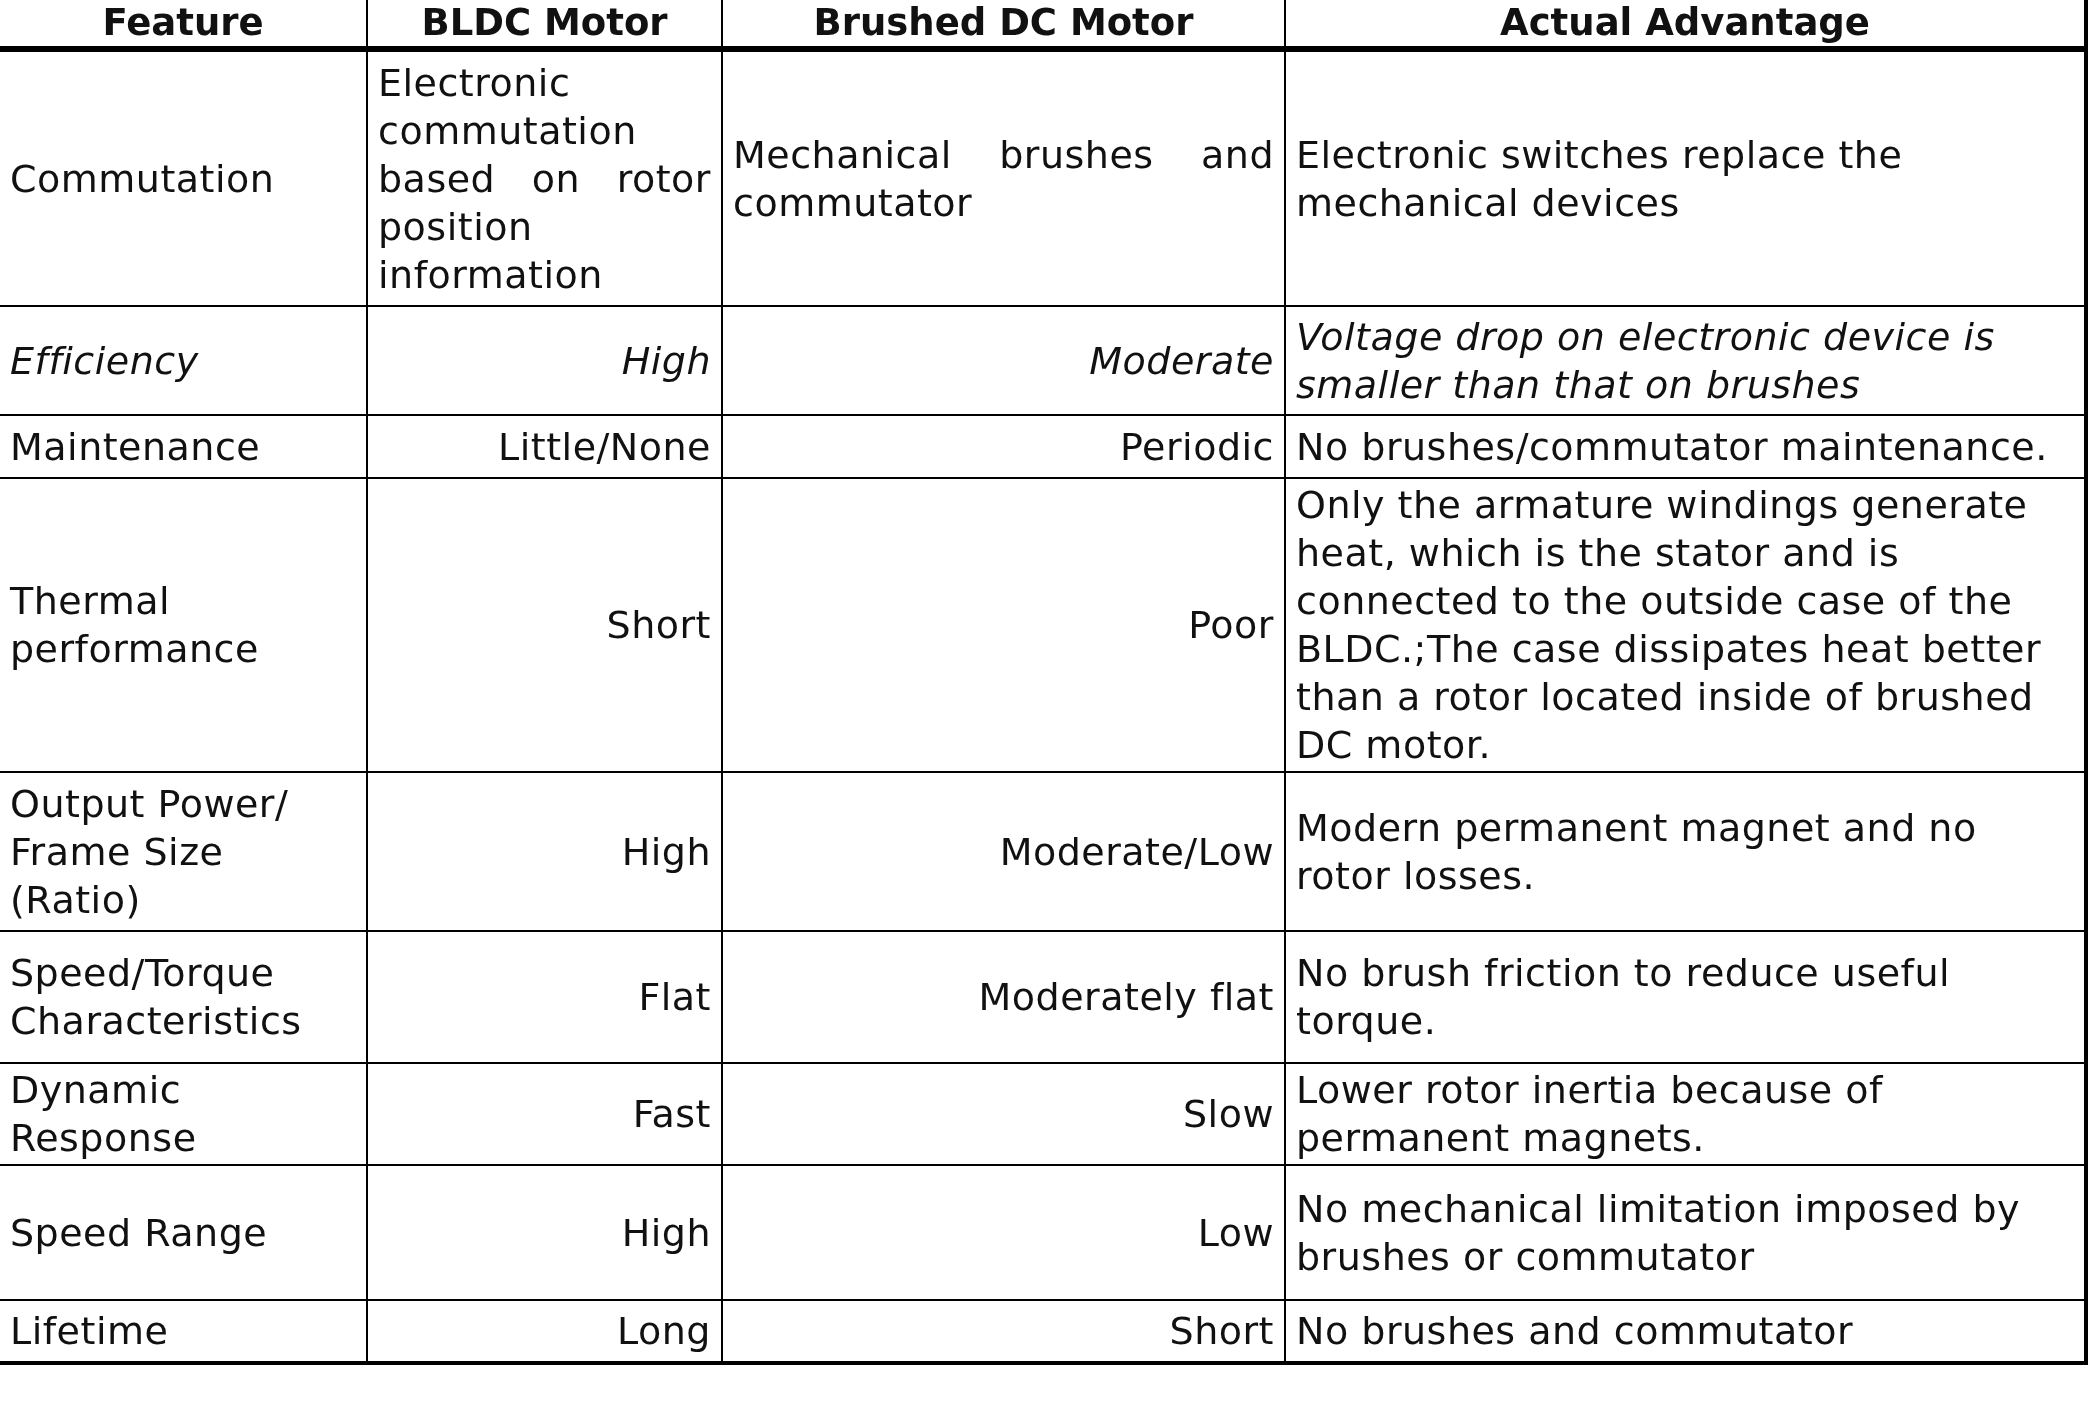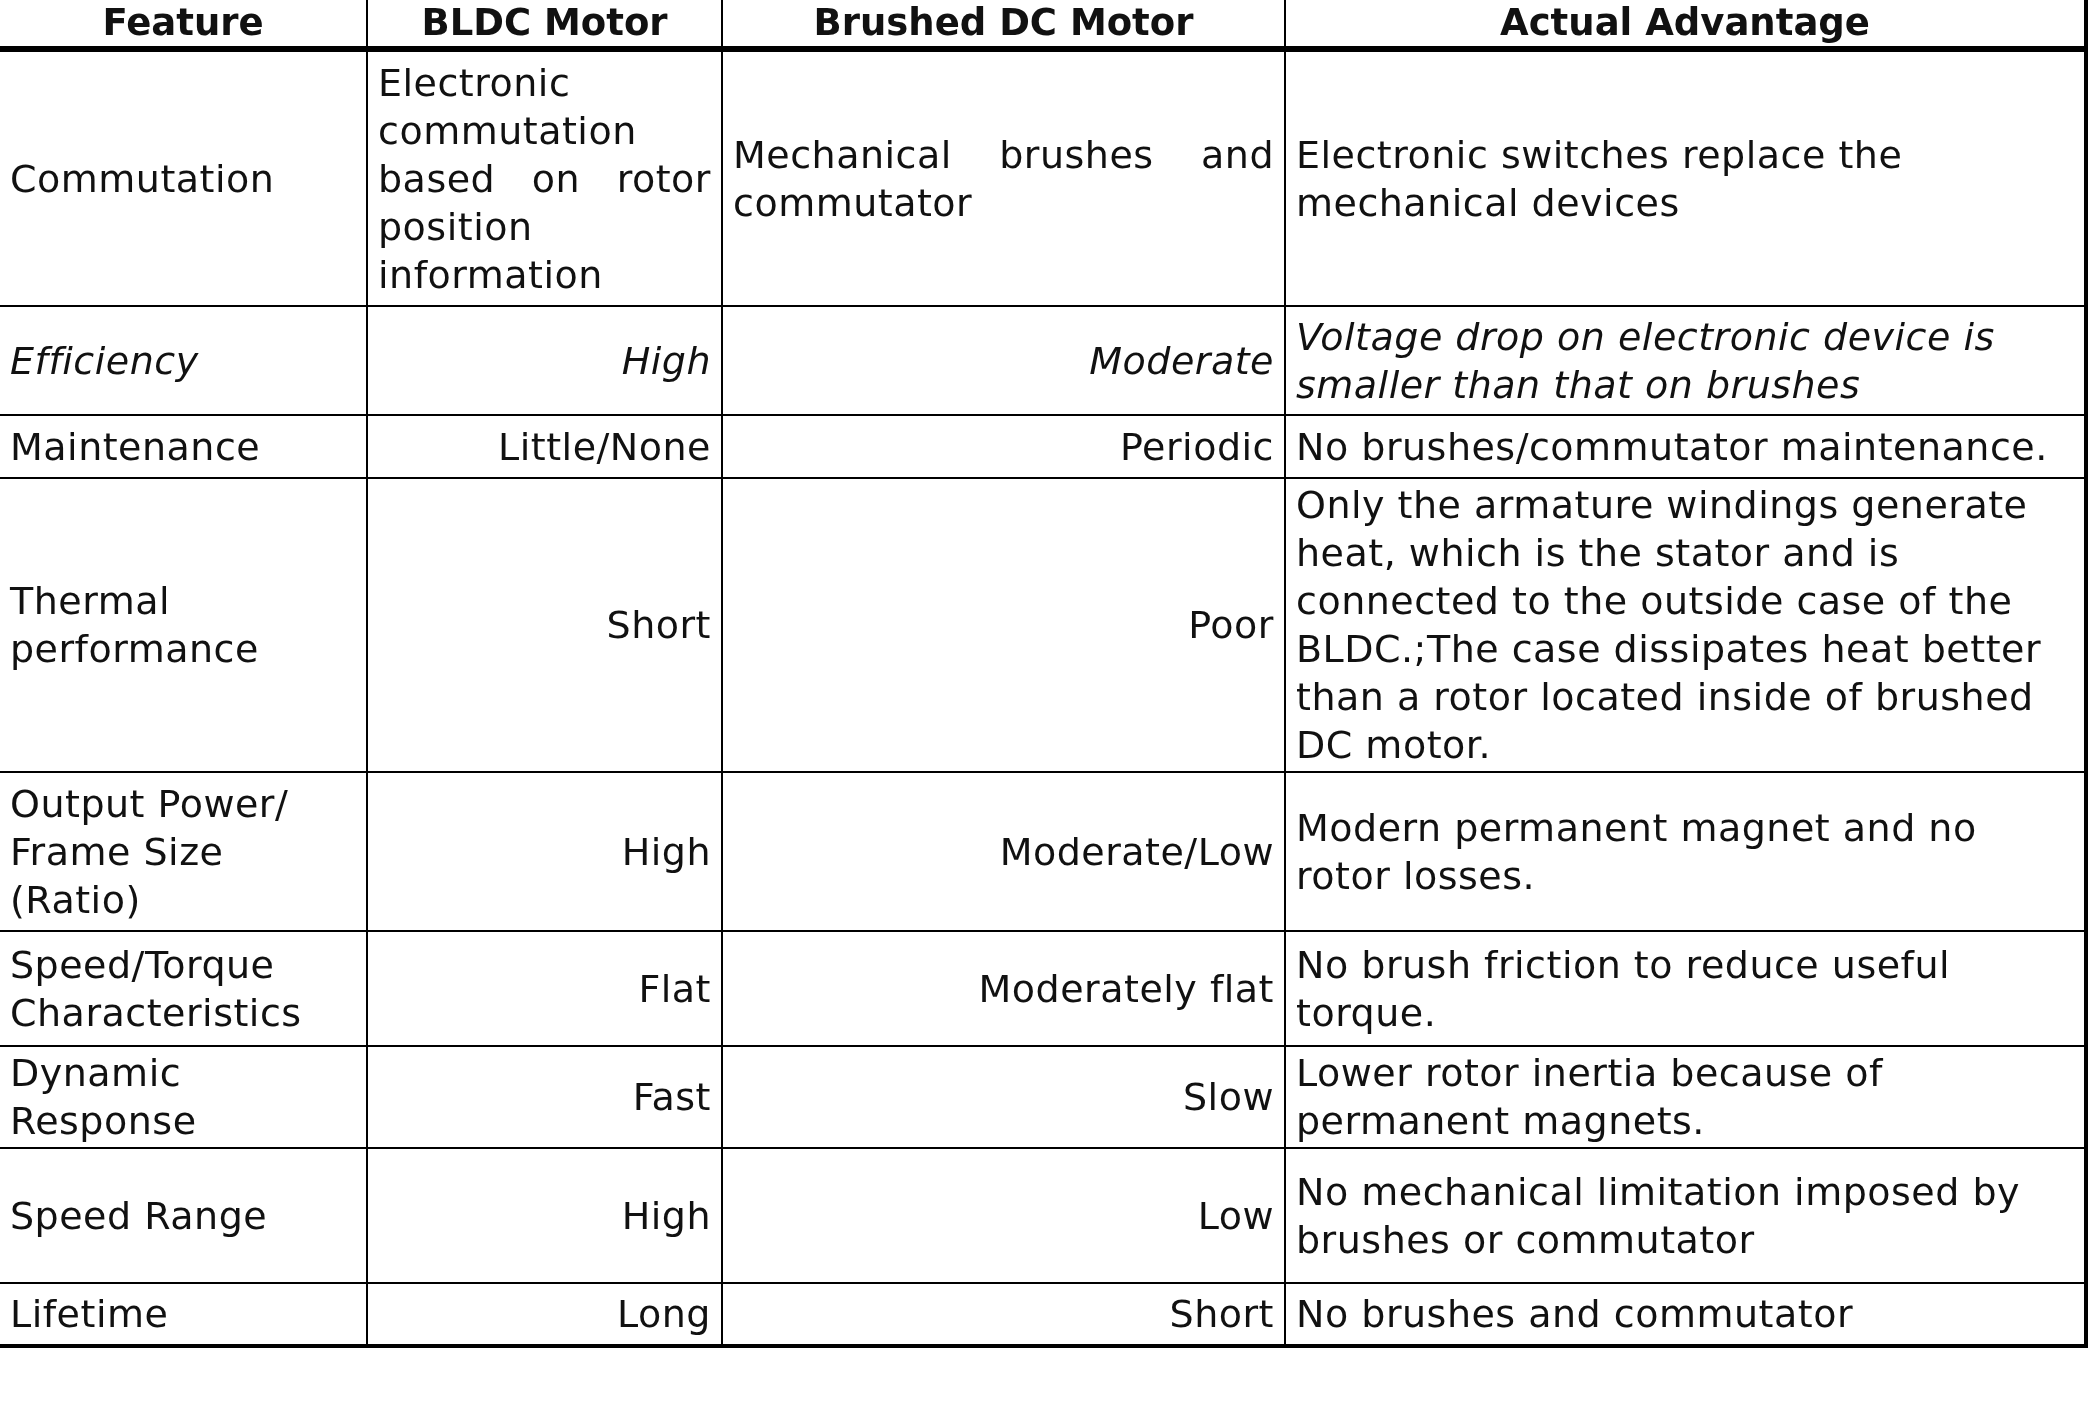--- a/index.html
+++ b/index.html
@@ -58,21 +58,21 @@
         <td class="center">Short</td>
         <td class="center">Poor</td>
         <td>Only the armature windings generate heat, which is the stator and is connected to the outside case of the BLDC.;The case dissipates heat better than a rotor located inside of brushed DC motor.</td>
       </tr>
       <tr style="height: 159px; padding-left: 46px;">
         <td>Output Power/ Frame Size (Ratio)</td>
         <td class="center">High</td>
         <td class="center">Moderate/Low</td>
         <td>Modern permanent magnet and no rotor losses.</td>
       </tr>
-      <tr style="height: 115px;">
+      <tr style="height: 132px;">
         <td>Speed/Torque Characteristics</td>
         <td class="center">Flat</td>
         <td class="center">Moderately flat</td>
         <td>No brush friction to reduce useful torque.</td>
       </tr>
       <tr style="height: 89px;">
         <td>Dynamic Response</td>
         <td class="center">Fast</td>
         <td class="center">Slow</td>
         <td>Lower rotor inertia because of permanent magnets.</td>

